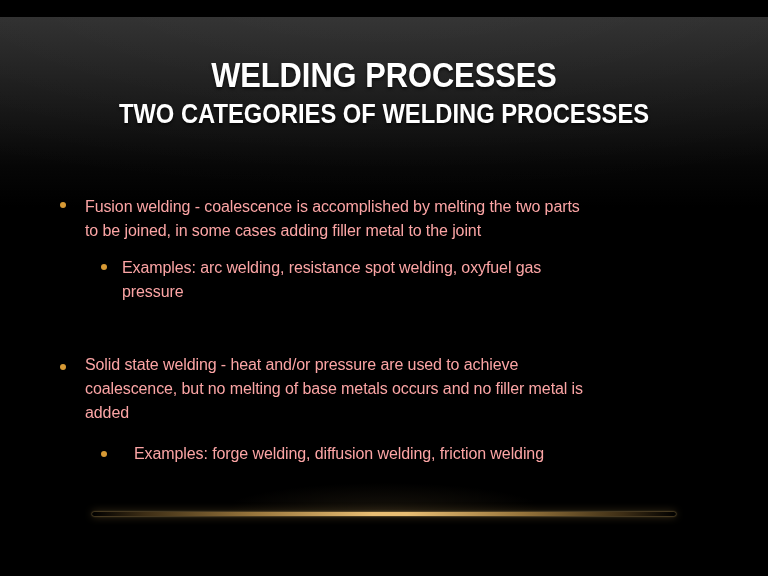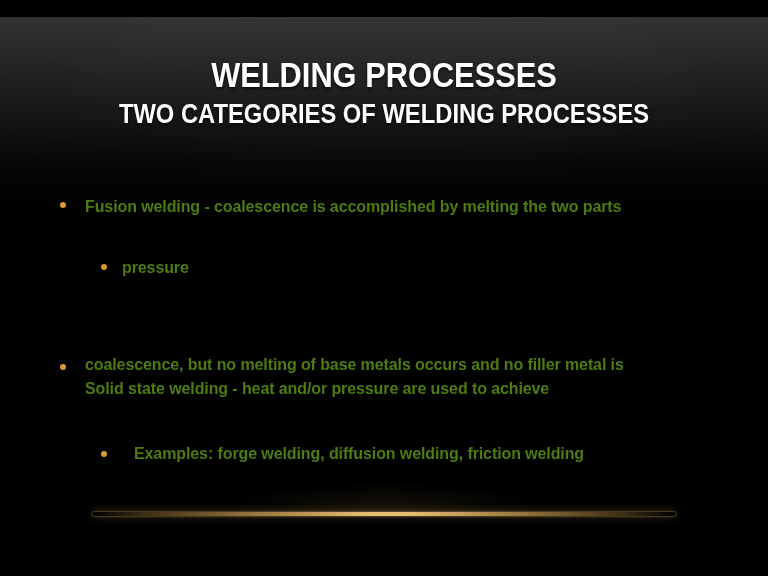--- a/index.html
+++ b/index.html
@@ -49,23 +49,23 @@
     font-size: 27px;
     font-weight: bold;
     line-height: 32px;
     transform: scaleX(0.88);
     transform-origin: 50% 50%;
     white-space: nowrap;
     text-shadow: 0 2px 3px rgba(0,0,0,0.65);
   }
   .bullet-block {
     position: absolute;
-    color: #4d7c0f;
+    color: #fca5a5;
     font-size: 16px;
-    font-weight: bold;
+    font-weight: normal;
     line-height: 24px;
     letter-spacing: -0.1px;
   }
   .bullet-block .line {
     display: block;
     white-space: nowrap;
   }
   .dot {
     position: absolute;
     width: 6px;
@@ -114,31 +114,34 @@
 
 <div class="slide">
   <div class="bg-gradient"></div>
 
   <div class="title">WELDING PROCESSES</div>
   <div class="subtitle">TWO CATEGORIES OF WELDING PROCESSES</div>
 
   <span class="dot dot-l1-1"></span>
   <div class="bullet-block block-1">
     <span class="line">Fusion welding - coalescence is accomplished by melting the two parts</span>
+    <span class="line">to be joined, in some cases adding filler metal to the joint</span>
   </div>
 
   <span class="dot dot-l2-1"></span>
   <div class="bullet-block block-2">
+    <span class="line">Examples: arc welding, resistance spot welding, oxyfuel gas</span>
     <span class="line">pressure</span>
   </div>
 
   <span class="dot dot-l1-2"></span>
   <div class="bullet-block block-3">
+    <span class="line">Solid state welding - heat and/or pressure are used to achieve</span>
     <span class="line">coalescence, but no melting of base metals occurs and no filler metal is</span>
-    <span class="line">Solid state welding - heat and/or pressure are used to achieve</span>
+    <span class="line">added</span>
   </div>
 
   <span class="dot dot-l2-2"></span>
   <div class="bullet-block block-4">
     <span class="line">Examples: forge welding, diffusion welding, friction welding</span>
   </div>
 
   <div class="divider-glow-area"></div>
   <div class="divider-line"></div>
 </div>

